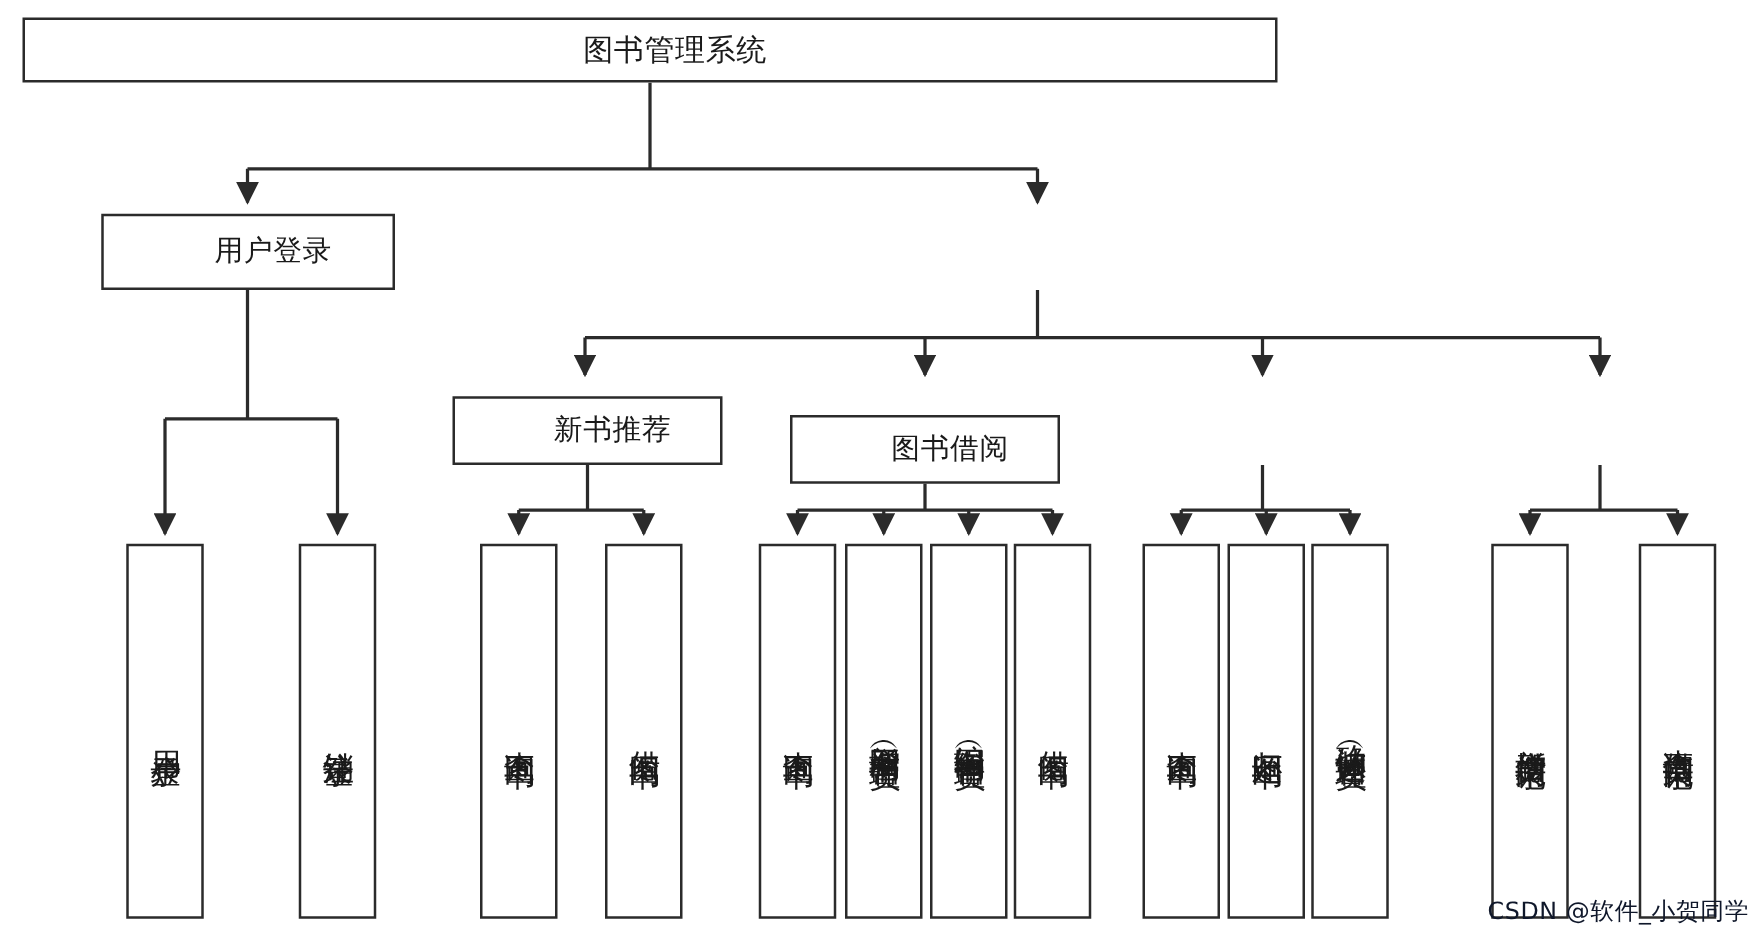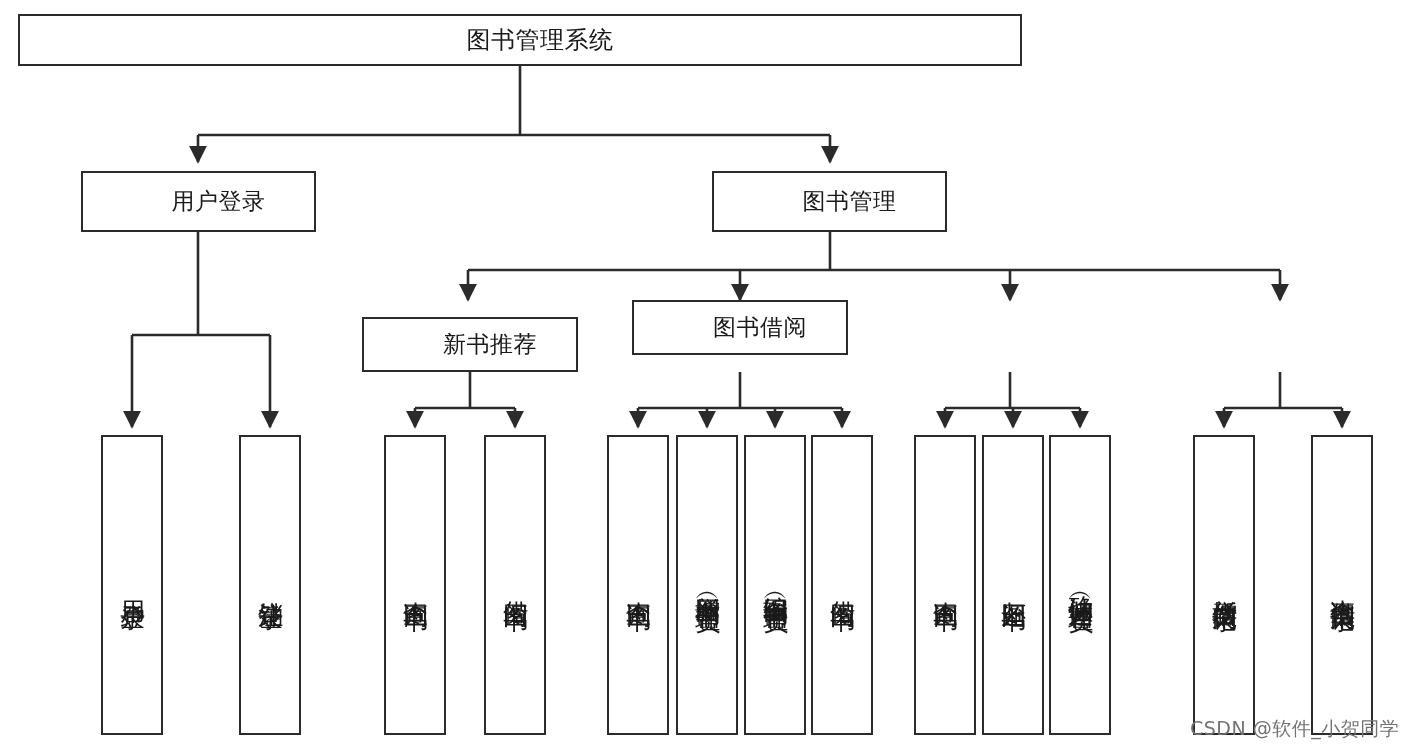--- a/index.html
+++ b/index.html
@@ -55,21 +55,21 @@
     writing-mode: vertical-rl;
     text-orientation: upright;
     font-size: 25px;
     line-height: 1.06;
     letter-spacing: 2px;
     max-height: 100%;
   }
   .node.root .label { font-size: 24px; }
   .watermark {
     position: absolute;
-    color: #737373;
+    color: #0f172a;
     font-size: 19px;
     letter-spacing: 0.5px;
     white-space: nowrap;
     z-index: 3;
     user-select: none;
   }
 </style>
 </head>
 <body>
 
@@ -125,28 +125,25 @@
     </g>
   </svg>
 
   <div class="node horiz root" style="left:18px; top:14px; width:1004px; height:52px;">
     <span class="label">图书管理系统</span>
   </div>
 
   <div class="node horiz" style="left:81px; top:171px; width:235px; height:61px;">
     <span class="label">用户登录</span>
   </div>
-  <div class="node horiz" style="left:712px; top:171px; width:235px; height:61px;">
-    <span class="label">图书管理</span>
-  </div>
 
   <div class="node horiz" style="left:362px; top:317px; width:216px; height:55px;">
     <span class="label">新书推荐</span>
   </div>
-  <div class="node horiz" style="left:632px; top:300px; width:216px; height:55px;">
+  <div class="node horiz" style="left:632px; top:332px; width:216px; height:55px;">
     <span class="label">图书借阅</span>
   </div>
 
   <div class="node vert" style="left:101px; top:435px; width:62px; height:300px;">
     <span class="label">用户登录</span>
   </div>
   <div class="node vert" style="left:239px; top:435px; width:62px; height:300px;">
     <span class="label">注销登录</span>
   </div>
 

